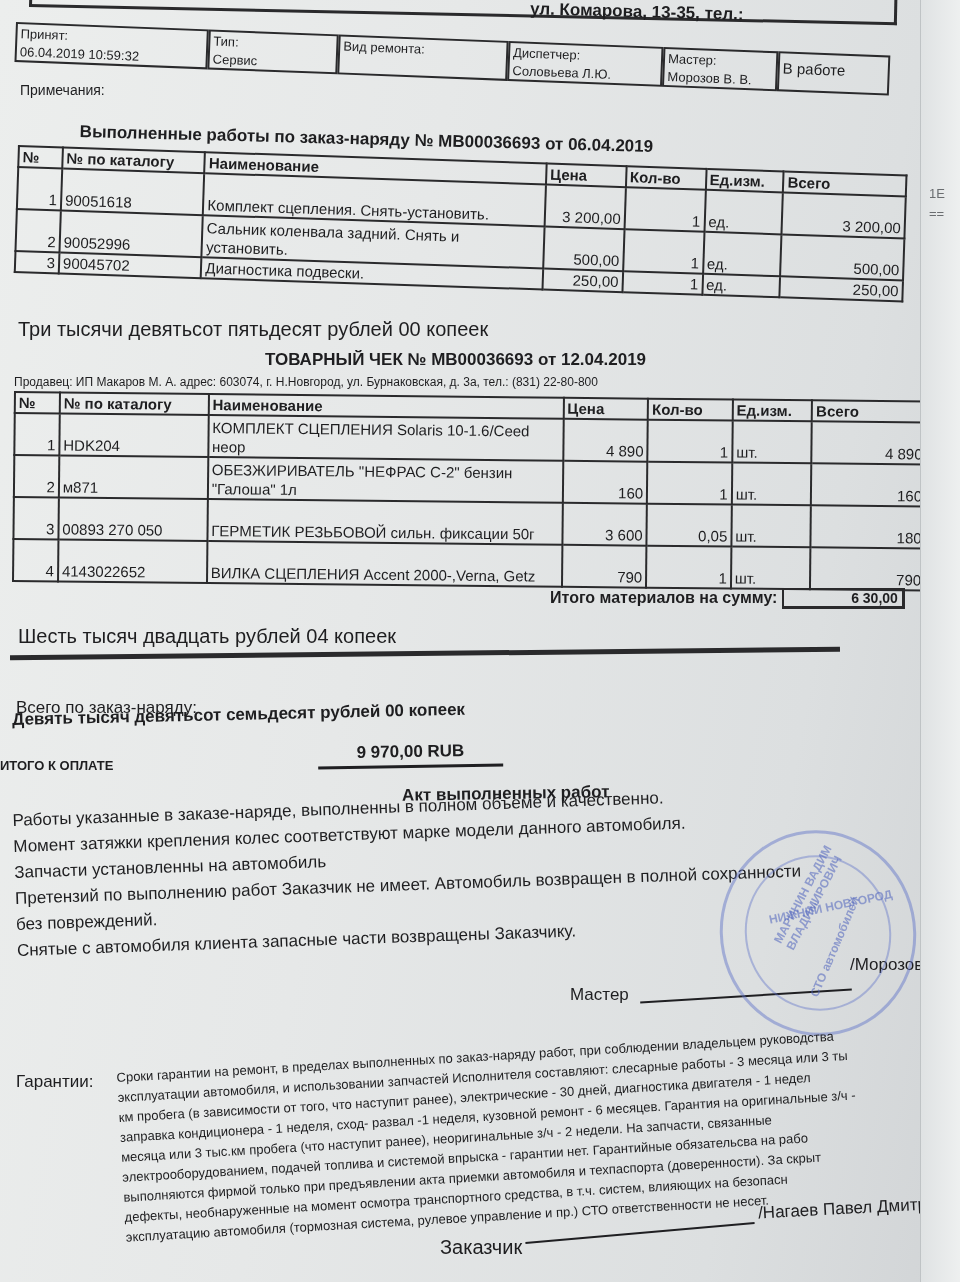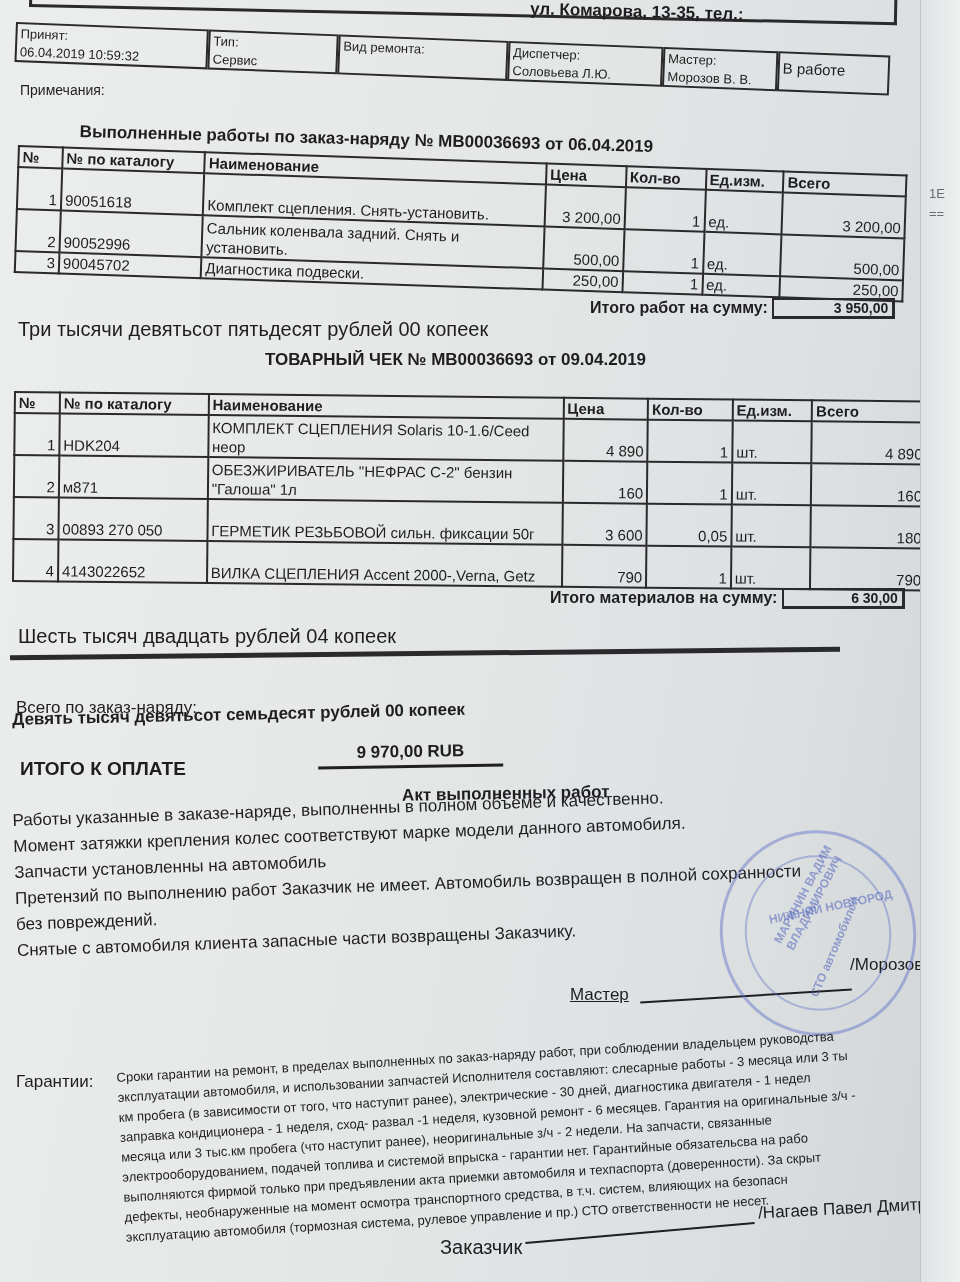--- a/index.html
+++ b/index.html
@@ -99,27 +99,24 @@
       <td>90045702</td>
       <td>Диагностика подвески.</td>
       <td class="r">250,00</td>
       <td class="r">1</td>
       <td>ед.</td>
       <td class="r">250,00</td>
     </tr>
   </tbody>
     </table>
 
-  <div class="total-row" style="left:590px;top:298px;">
-    <span>Итого работ на сумму:</span>
-    <span class="boxval">3 950,00</span>
-  </div>
   <div class="abs words" style="left:18px;top:318px;">Три тысячи девятьсот пятьдесят рублей 00 копеек</div>
 
-  <div class="abs sec-title" style="left:265px;top:350px;">ТОВАРНЫЙ ЧЕК № МВ00036693 от 09.04.2019</div>
+  <div class="abs sec-title" style="left:265px;top:350px;">ТОВАРНЫЙ ЧЕК № МВ00036693 от 12.04.2019</div>
+  <div class="abs" style="left:14px;top:375px;font-size:12px;">Продавец: ИП Макаров М. А. адрес: 603074, г. Н.Новгород, ул. Бурнаковская, д. 3а, тел.: (831) 22-80-800</div>
 
   <table class="grid" style="left:14px;top:391px;width:935px;transform:rotate(0.6deg);transform-origin:left top;">
     <tbody>
         <tr>
       <th style="width:36px">№</th>
       <th style="width:138px">№ по каталогу</th>
       <th style="width:340px">Наименование</th>
       <th style="width:75px">Цена</th>
       <th style="width:75px">Кол-во</th>
       <th style="width:70px">Ед.изм.</th>
@@ -167,34 +164,34 @@
   <div class="total-row" style="left:550px;top:588px;">
     <span>Итого материалов на сумму:</span>
     <span class="boxval">6 30,00</span>
   </div>
   <div class="abs words" style="left:18px;top:625px;">Шесть тысяч двадцать рублей 04 копеек</div>
 
   <div class="abs" style="left:10px;top:651px;width:830px;height:5px;background:#2a2a2c;transform:rotate(-0.6deg);"></div>
 
   <div class="abs" style="left:16px;top:698px;font-size:17px;font-weight:normal;">Всего по заказ-наряду:</div>
   <div class="abs" style="left:12px;top:710px;font-size:17px;font-weight:bold;transform:rotate(-1.3deg);transform-origin:left top;">Девять тысяч девятьсот семьдесят рублей 00 копеек</div>
-  <div class="abs" style="left:20px;top:758px;font-size:19px;font-weight:bold;">ИТОГО К ОПЛАТЕ</div>
+  <div class="abs" style="left:0;top:758px;font-size:13px;font-weight:bold;">ИТОГО К ОПЛАТЕ</div>
   <div class="abs" style="left:318px;top:742px;width:185px;text-align:center;font-size:17px;font-weight:bold;border-bottom:3px solid #1f1f22;padding-bottom:3px;transform:rotate(-1deg);">9 970,00 RUB</div>
 
   <div class="abs" style="left:402px;top:784px;font-size:17px;font-weight:bold;transform:rotate(-1deg);">Акт выполненных работ</div>
   <div class="abs para" style="left:12px;top:808px;transform:rotate(-2deg);transform-origin:left top;">
     <div>Работы указанные в заказе-наряде, выполненны в полном объеме и качественно.</div>
     <div>Момент затяжки крепления колес соответствуют марке модели данного автомобиля.</div>
     <div>Запчасти установленны на автомобиль</div>
     <div>Претензий по выполнению работ Заказчик не имеет. Автомобиль возвращен в полной сохранности</div>
     <div>без повреждений.</div>
     <div>Снятые с автомобиля клиента запасные части возвращены Заказчику.</div>
   </div>
 
-  <div class="abs" style="left:570px;top:985px;font-size:17px;text-decoration:underline;">Мастер</div>
+  <div class="abs" style="left:570px;top:985px;font-size:17px;">Мастер</div>
   <div class="sigline" style="left:640px;top:995px;width:212px;transform:rotate(-3.5deg);"></div>
   <div class="abs" style="left:850px;top:955px;font-size:17px;">/Морозов В. В</div>
 
   <div class="stamp">
     <div class="inner"></div>
     <div class="txt" style="left:30px;top:30px;transform:rotate(-50deg);">МАРИНИН ВАДИМ ВЛАДИМИРОВИЧ</div>
     <div class="txt" style="left:50px;top:70px;">НИЖНИЙ НОВГОРОД</div>
     <div class="txt" style="left:55px;top:110px;transform:rotate(-55deg);">СТО автомобилей</div>
   </div>
 

